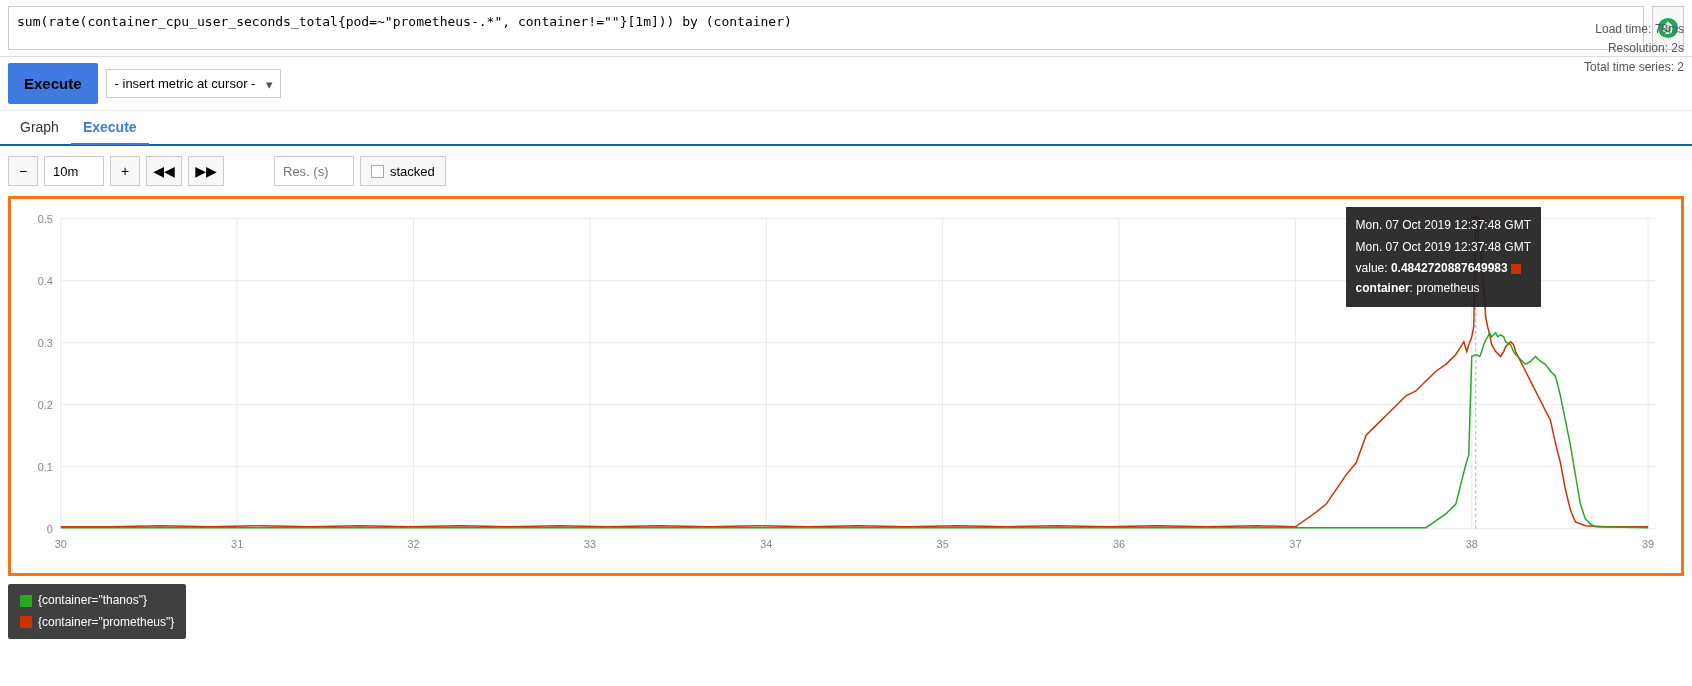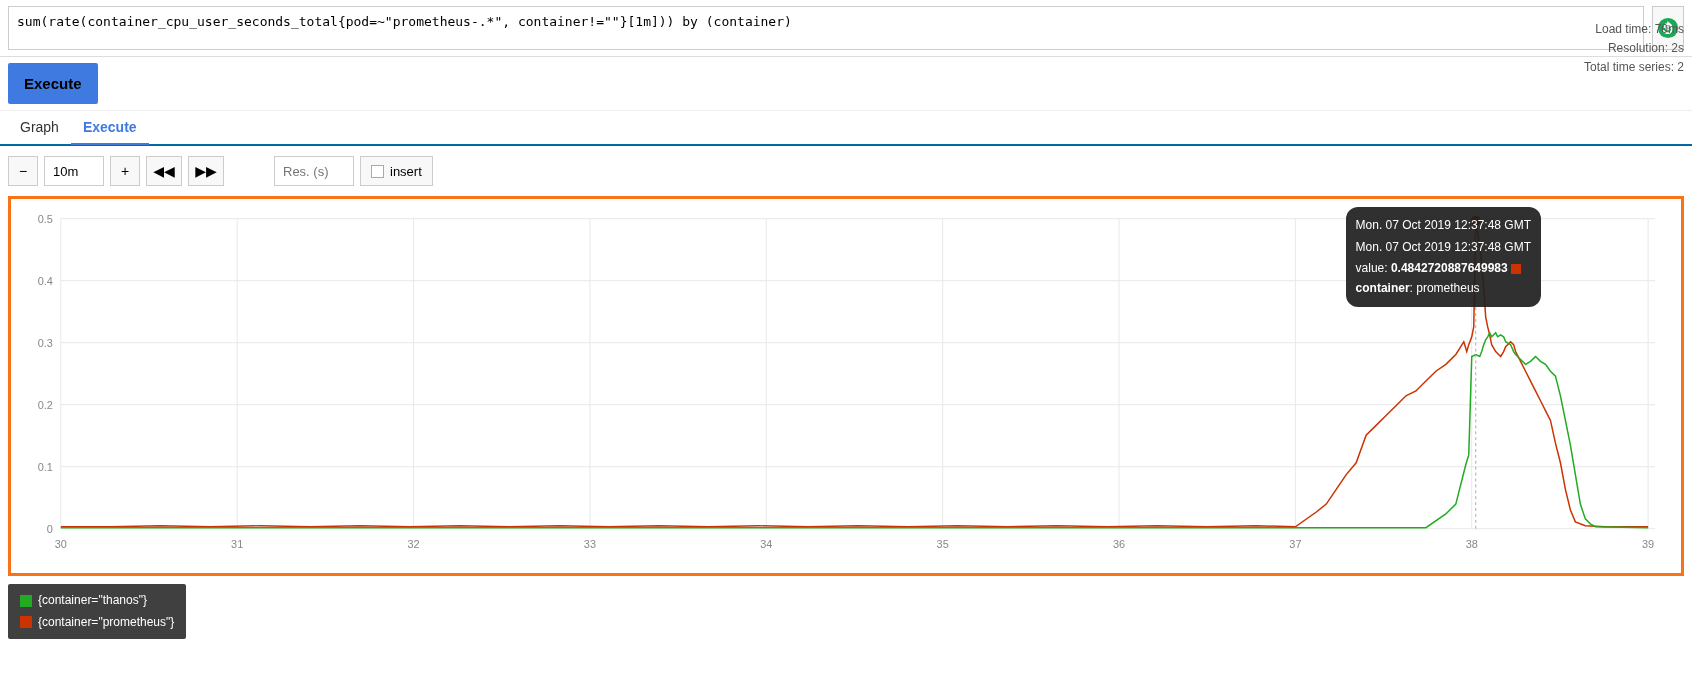--- a/index.html
+++ b/index.html
@@ -179,21 +179,21 @@
       width: 100%;
       height: 100%;
     }
 
     .tooltip-box {
       position: absolute;
       background: rgba(30,30,30,0.92);
       color: #fff;
       font-size: 12px;
       padding: 8px 10px;
-      border-radius: 12px;
+      border-radius: 0;
       line-height: 1.7;
       pointer-events: none;
       top: 10px;
       right: 160px;
       white-space: nowrap;
     }
     .tooltip-title { font-size: 12px; margin-bottom: 2px; }
     .tooltip-value { font-weight: bold; }
     .tooltip-swatch {
       display: inline-block;
@@ -253,39 +253,44 @@
         <circle cx="12" cy="12" r="11" fill="#1aaa55"></circle>
         <path d="M8 12a4 4 0 0 1 4-4V6l3.5 3L12 12V10a2 2 0 1 0 2 2" stroke="#fff" stroke-width="1.5" fill="none"></path>
         <path d="M7 15a5 5 0 1 0 1-6" stroke="#fff" stroke-width="1.8" fill="none" stroke-linecap="round"></path>
       </svg>
     </div>
   </div>
 
   
   <div class="toolbar">
     <button class="execute-btn">Execute</button>
+    <div class="select-wrapper">
+      <select class="insert-metric-select">
+        <option>- insert metric at cursor -</option>
+      </select>
+    </div>
   </div>
 
   
   <div class="tabs">
     <div class="tab inactive">Graph</div>
     <div class="tab active">Execute</div>
   </div>
 
   
   <div class="graph-controls">
     <button class="ctrl-btn">−</button>
     <input class="ctrl-input" type="text" value="10m" style="">
     <button class="ctrl-btn">+</button>
     <button class="ctrl-btn" style="width:36px;">◀◀</button>
     <button class="ctrl-btn" style="width:36px;">▶▶</button>
     <input class="res-input" type="text" placeholder="Res. (s)" style="">
     <button class="stacked-btn">
       <span class="stacked-checkbox"></span>
-      <span>insert</span>
+      <span>stacked</span>
     </button>
   </div>
 
   
   <div class="chart-area">
     <svg class="chart-svg" viewBox="0 0 1676 380" preserveAspectRatio="none">
 
       <line x1="50" y1="20" x2="1650" y2="20" stroke="#e8e8e8" stroke-width="1"></line>
       <line x1="50" y1="83" x2="1650" y2="83" stroke="#e8e8e8" stroke-width="1"></line>
       <line x1="50" y1="146" x2="1650" y2="146" stroke="#e8e8e8" stroke-width="1"></line>

